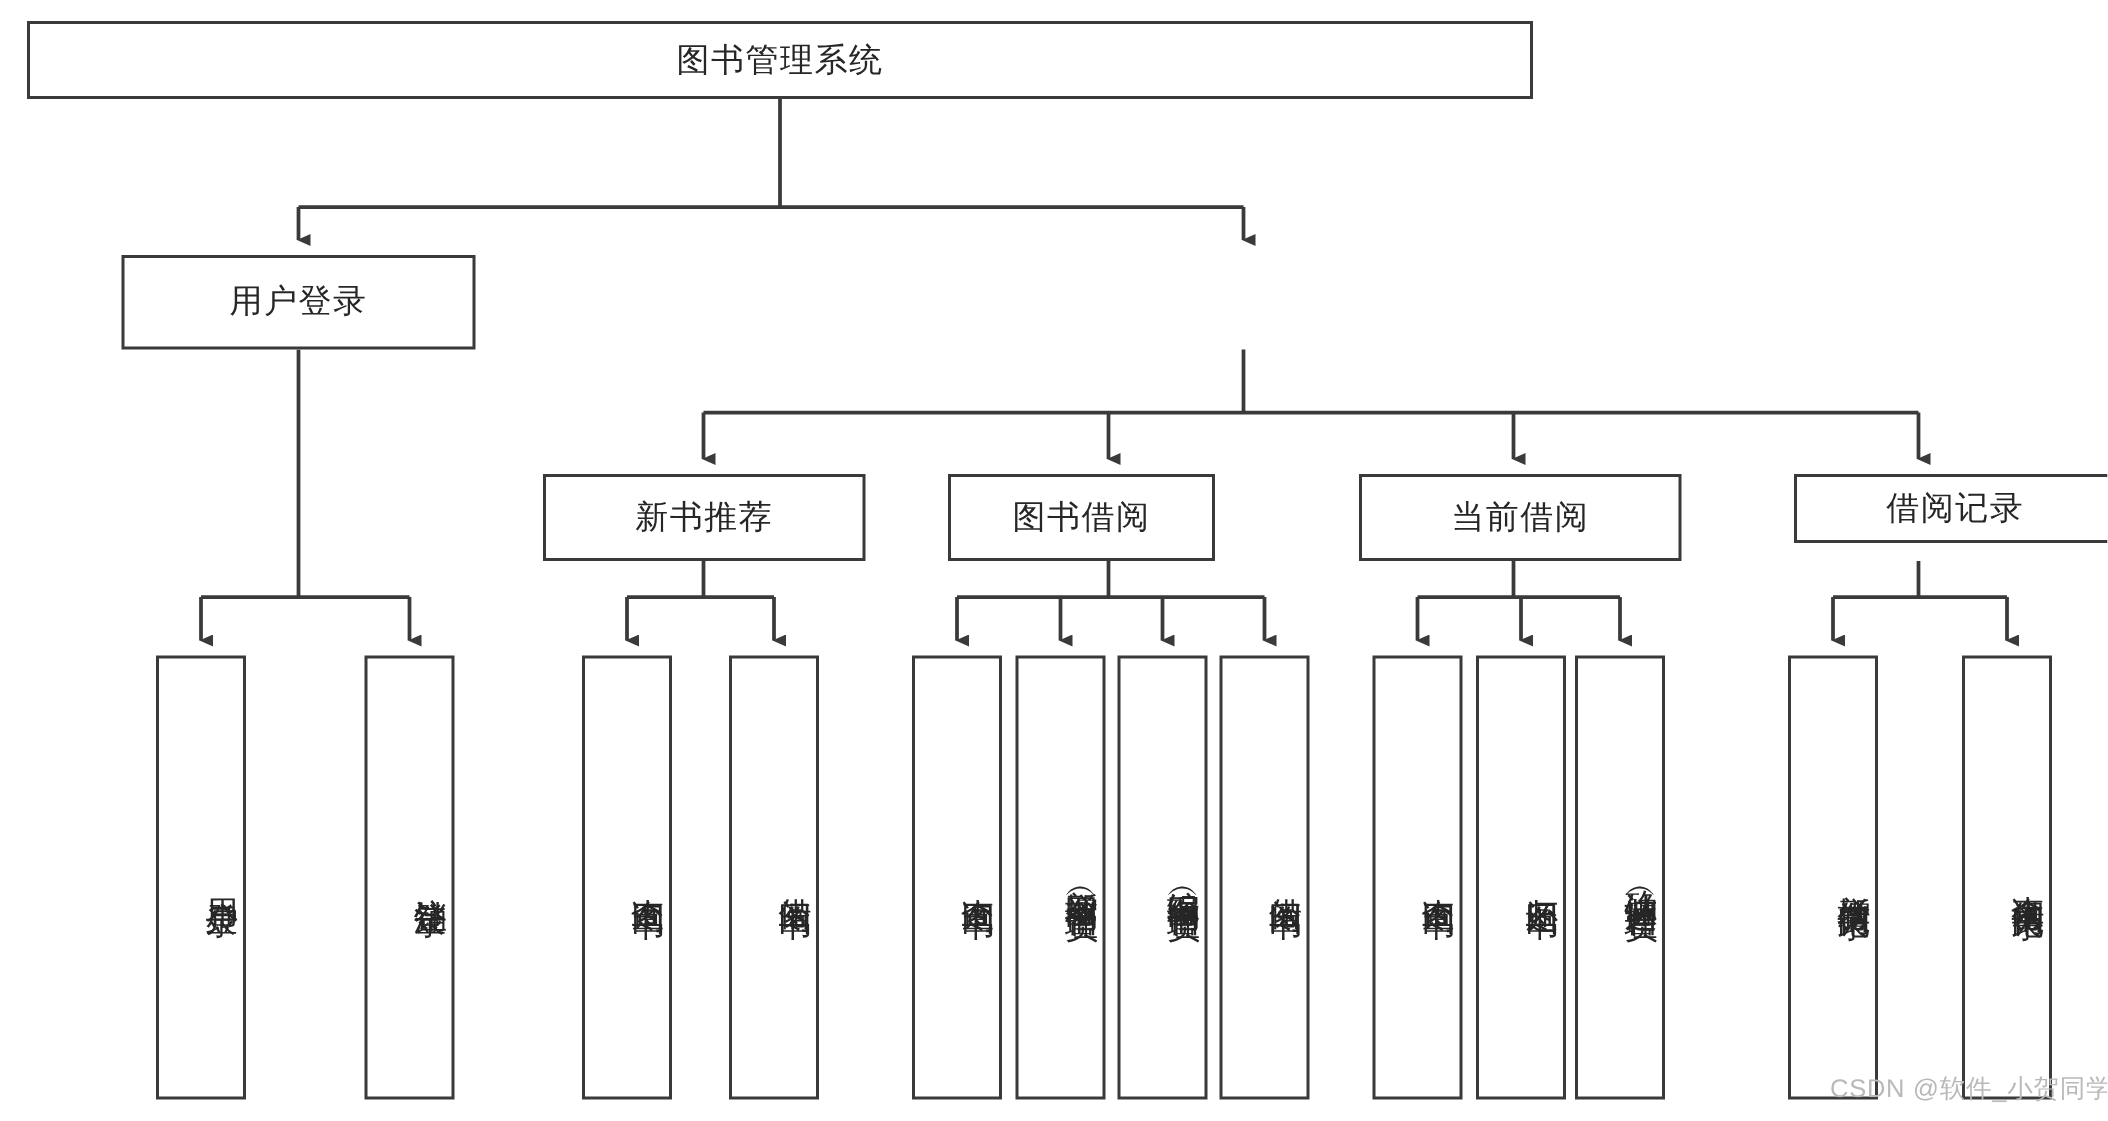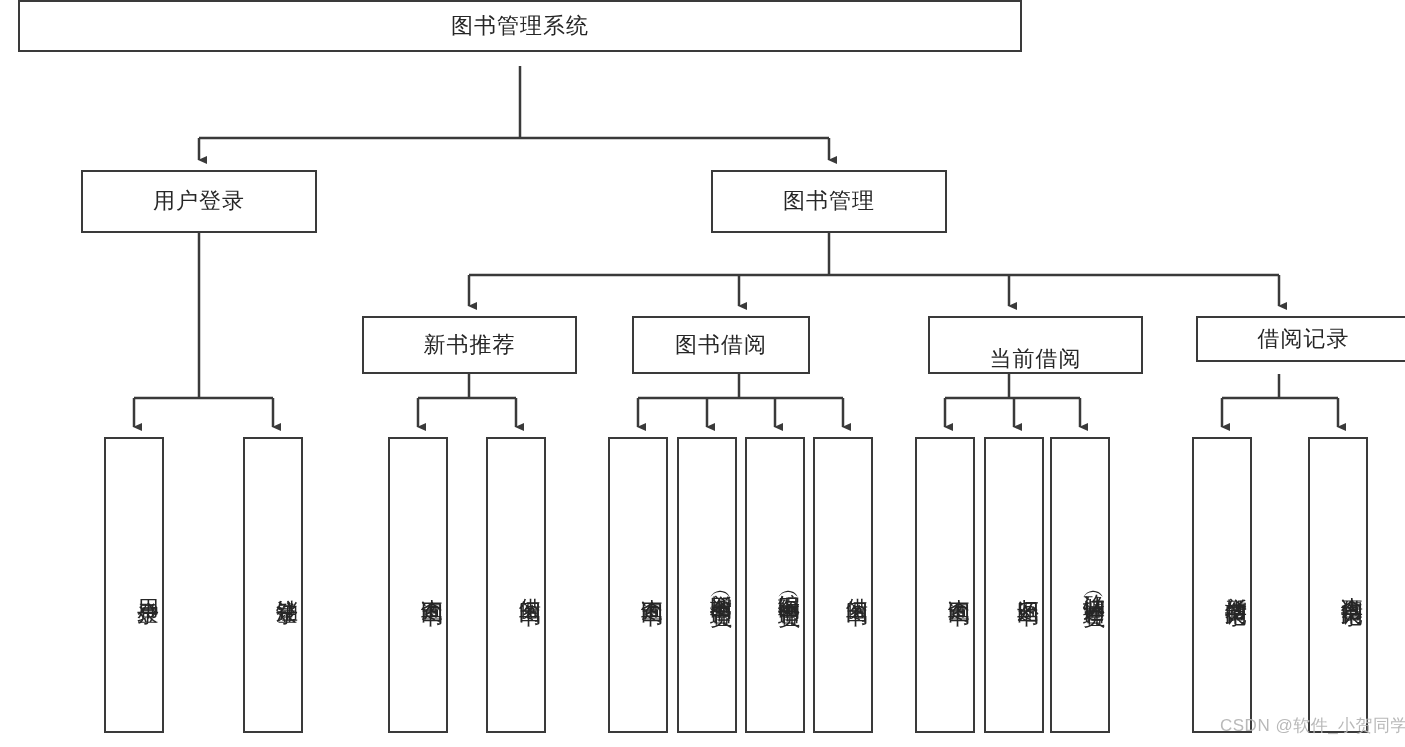--- a/index.html
+++ b/index.html
@@ -115,38 +115,35 @@
       <path d="M1014,398 L1014,427" marker-end="url(#arrow)"></path>
       <path d="M1080,398 L1080,427" marker-end="url(#arrow)"></path>
 
       <path d="M1279,374 L1279,398"></path>
       <path d="M1222,398 L1338,398"></path>
       <path d="M1222,398 L1222,427" marker-end="url(#arrow)"></path>
       <path d="M1338,398 L1338,427" marker-end="url(#arrow)"></path>
     </g>
   </svg>
 
-  <div class="node h" id="n-root" style="left: 18px; top: 0; width: 1004px; height: 52px;">
+  <div class="node h" id="n-root" style="left: 18px; top: 14px; width: 1004px; height: 52px;">
     <span>图书管理系统</span>
   </div>
 
   <div class="node h" id="n-l2-0" style="left: 81px; top: 170px; width: 236px; height: 63px;">
     <span>用户登录</span>
-  </div>
-  <div class="node h" id="n-l2-1" style="left: 711px; top: 170px; width: 236px; height: 63px;">
-    <span>图书管理</span>
   </div>
 
   <div class="node h" id="n-l3-0" style="left: 362px; top: 316px; width: 215px; height: 58px;">
     <span>新书推荐</span>
   </div>
   <div class="node h" id="n-l3-1" style="left: 632px; top: 316px; width: 178px; height: 58px;">
     <span>图书借阅</span>
   </div>
-  <div class="node h" id="n-l3-2" style="left: 928px; top: 316px; width: 215px; height: 58px; align-items: flex-end;">
+  <div class="node h" id="n-l3-2" style="left: 906px; top: 316px; width: 215px; height: 58px;">
     <span>当前借阅</span>
   </div>
   <div class="node h" id="n-l3-3" style="left: 1196px; top: 316px; width: 215px; height: 46px;">
     <span>借阅记录</span>
   </div>
 
   <div class="node v" id="n-lf-0" style="left: 104px; top: 437px; width: 60px; height: 296px;">
     <span class="vlabel">用户登录</span>
   </div>
   <div class="node v" id="n-lf-1" style="left: 243px; top: 437px; width: 60px; height: 296px;">

